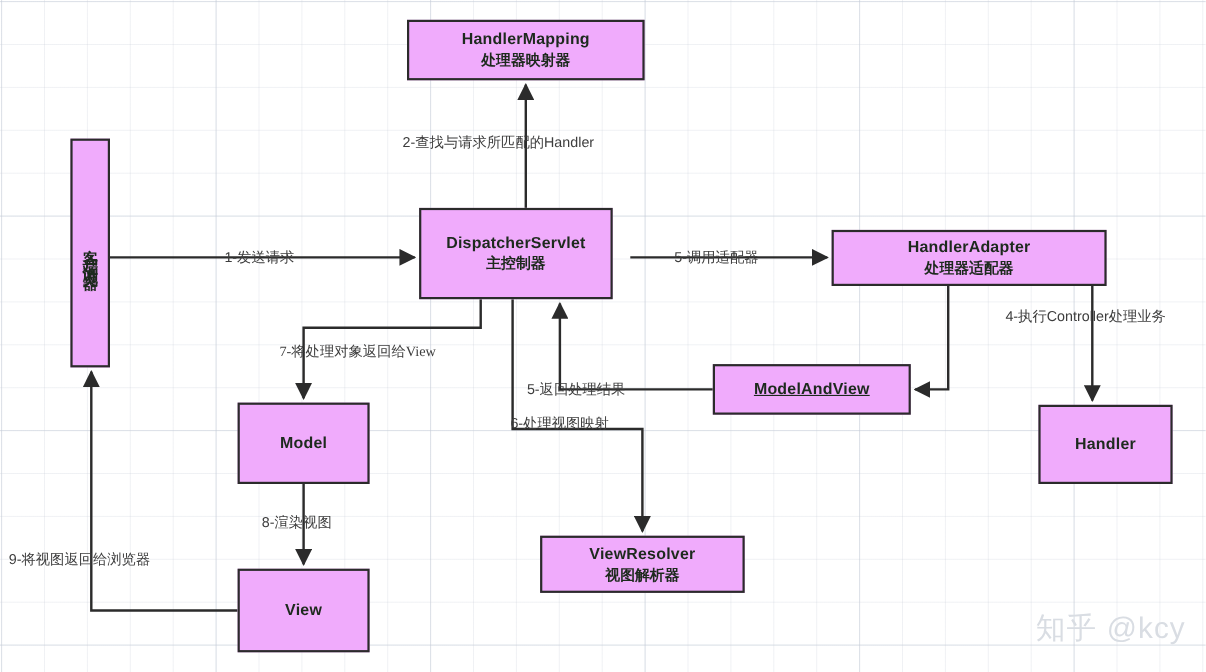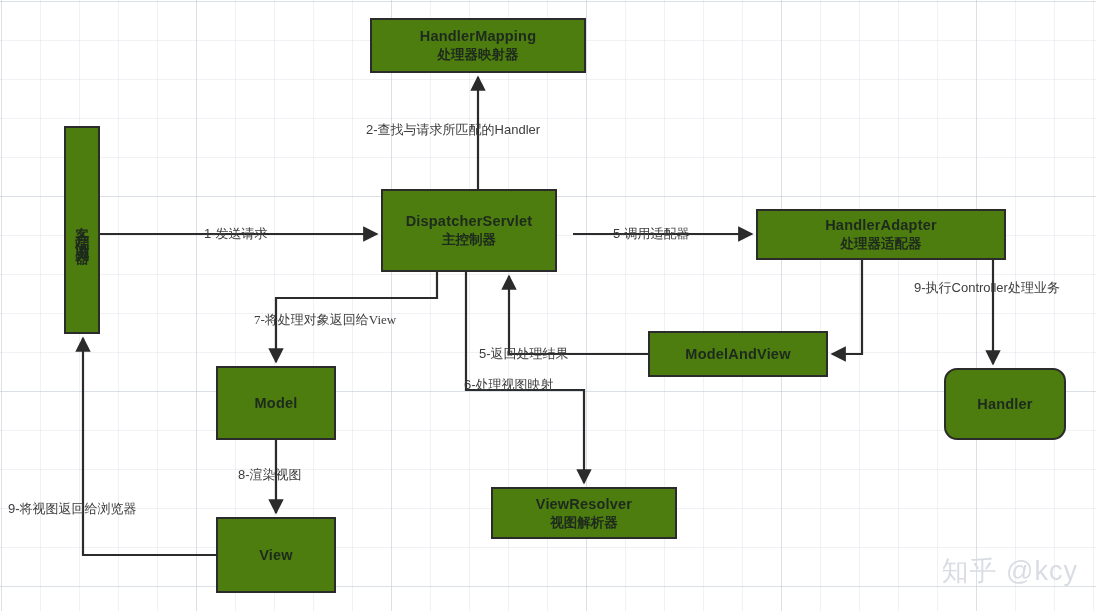--- a/index.html
+++ b/index.html
@@ -25,21 +25,21 @@
       195px 195px,
       195px 195px;
     background-position:1px 1px,1px 1px,1px 1px,1px 1px;
   }
   svg#edges{
     position:absolute;left:0;top:0;width:1096px;height:611px;
     pointer-events:none;
   }
   .node{
     position:absolute;
-    background:#4d7c0f;
+    background:#f0abfc;
     border:2px solid #2b2b2b;
     box-sizing:border-box;
     display:flex;
     flex-direction:column;
     align-items:center;
     justify-content:center;
     color:#1d2a1d;
     line-height:1.25;
   }
   .node .t1{font-weight:bold;font-size:14.5px;letter-spacing:0.2px;}
@@ -117,44 +117,44 @@
 <div class="node" style="left:381px;top:189px;width:176px;height:83px;">
   <div class="t1">DispatcherServlet</div>
   <div class="t2">主控制器</div>
 </div>
 
 <div class="node" style="left:756px;top:209px;width:250px;height:51px;">
   <div class="t1">HandlerAdapter</div>
   <div class="t2">处理器适配器</div>
 </div>
 
-<div class="node" style="left:648px;top:331px;width:180px;height:46px;">
+<div class="node" style="left:648px;top:331px;width:180px;height:46px;text-decoration:underline;">
   <div class="t1">ModelAndView</div>
 </div>
 
-<div class="node" style="left:944px;top:368px;width:122px;height:72px;border-radius:13px;">
+<div class="node" style="left:944px;top:368px;width:122px;height:72px;">
   <div class="t1">Handler</div>
 </div>
 
 <div class="node" style="left:216px;top:366px;width:120px;height:74px;">
   <div class="t1">Model</div>
 </div>
 
 <div class="node" style="left:491px;top:487px;width:186px;height:52px;">
   <div class="t1">ViewResolver</div>
   <div class="t2">视图解析器</div>
 </div>
 
 <div class="node" style="left:216px;top:517px;width:120px;height:76px;">
   <div class="t1">View</div>
 </div>
 
 <div class="edge-label" style="left:204px;top:227px;">1-发送请求</div>
 <div class="edge-label" style="left:366px;top:123px;">2-查找与请求所匹配的Handler</div>
 <div class="edge-label" style="left:613px;top:227px;">5-调用适配器</div>
-<div class="edge-label" style="left:914px;top:281px;">9-执行Controller处理业务</div>
+<div class="edge-label" style="left:914px;top:281px;">4-执行Controller处理业务</div>
 <div class="edge-label" style="left:479px;top:347px;">5-返回处理结果</div>
 <div class="edge-label" style="left:464px;top:378px;">6-处理视图映射</div>
 <div class="edge-label" style="left:254px;top:313px;font-family:Liberation Serif, serif;">7-将处理对象返回给View</div>
 <div class="edge-label" style="left:238px;top:468px;">8-渲染视图</div>
 <div class="edge-label" style="left:8px;top:502px;">9-将视图返回给浏览器</div>
 
 <div class="watermark">知乎 @kcy</div>
 
 </body></html>

